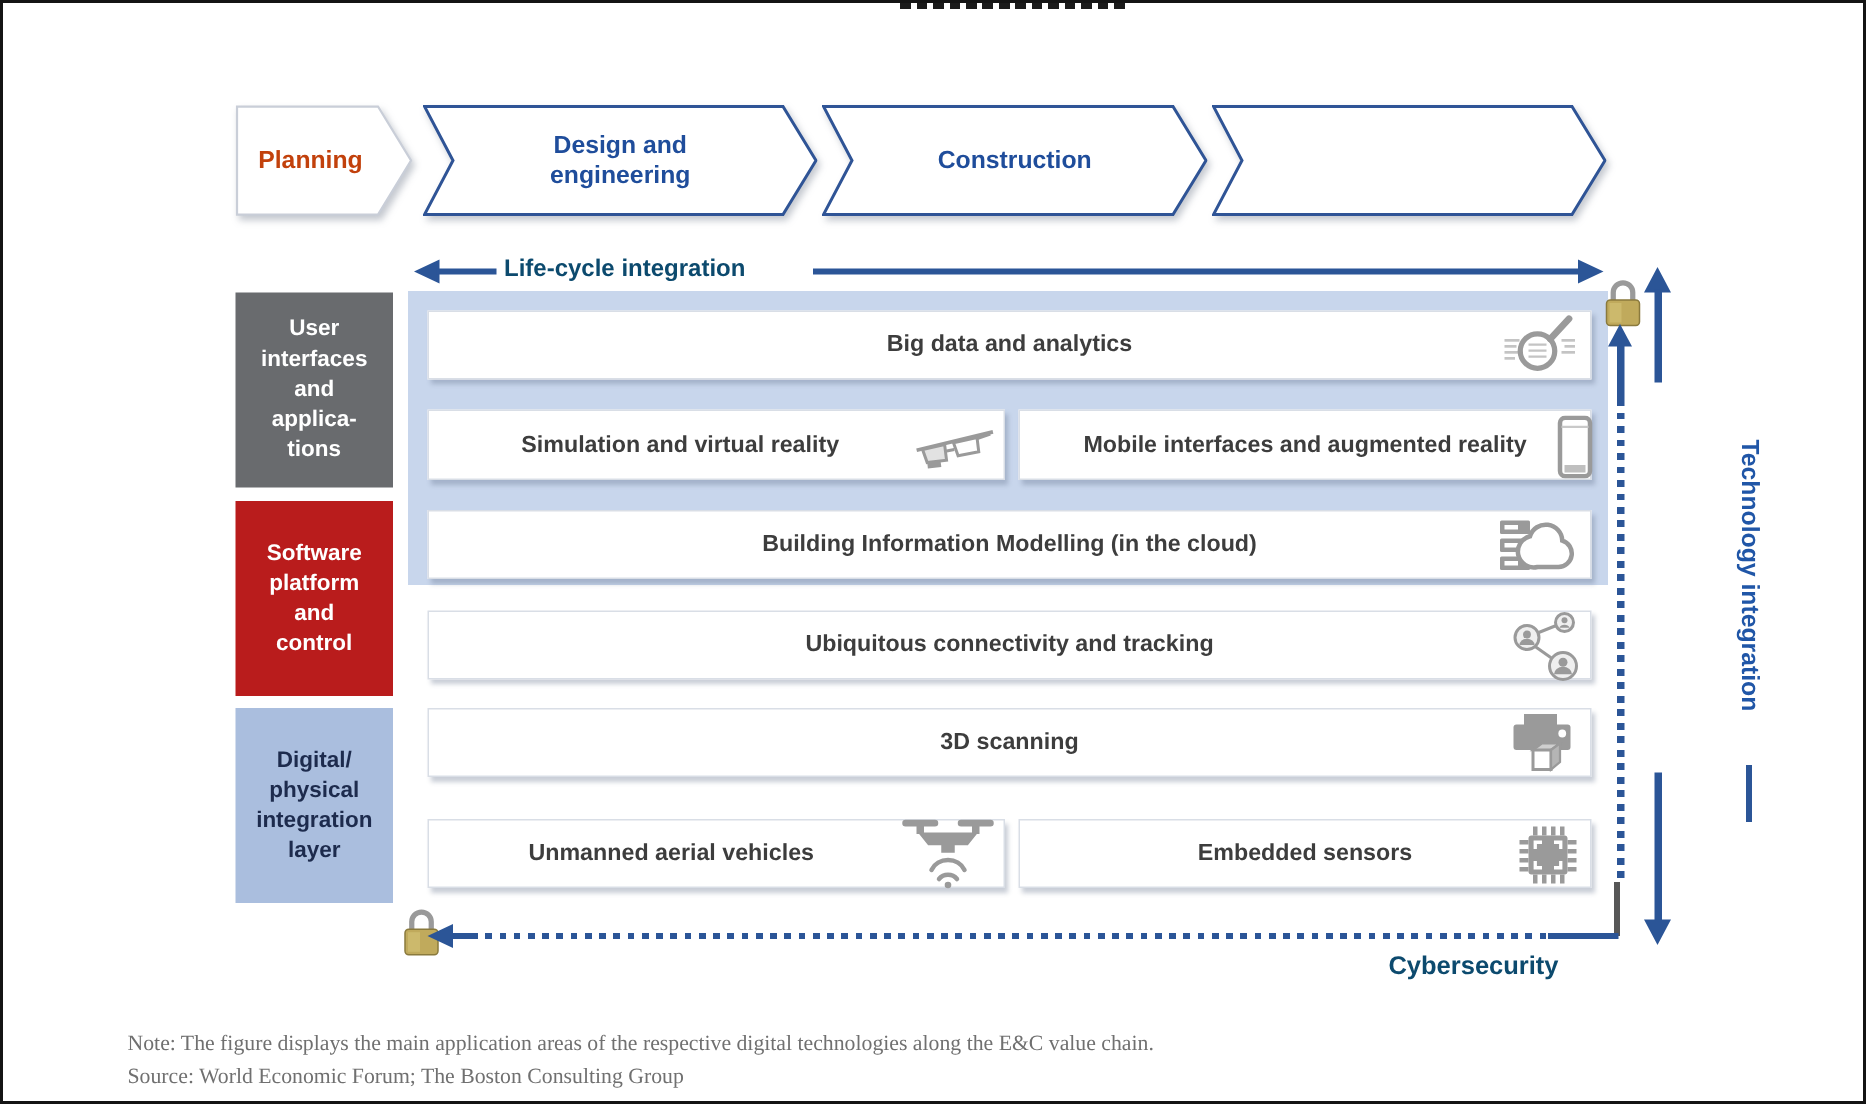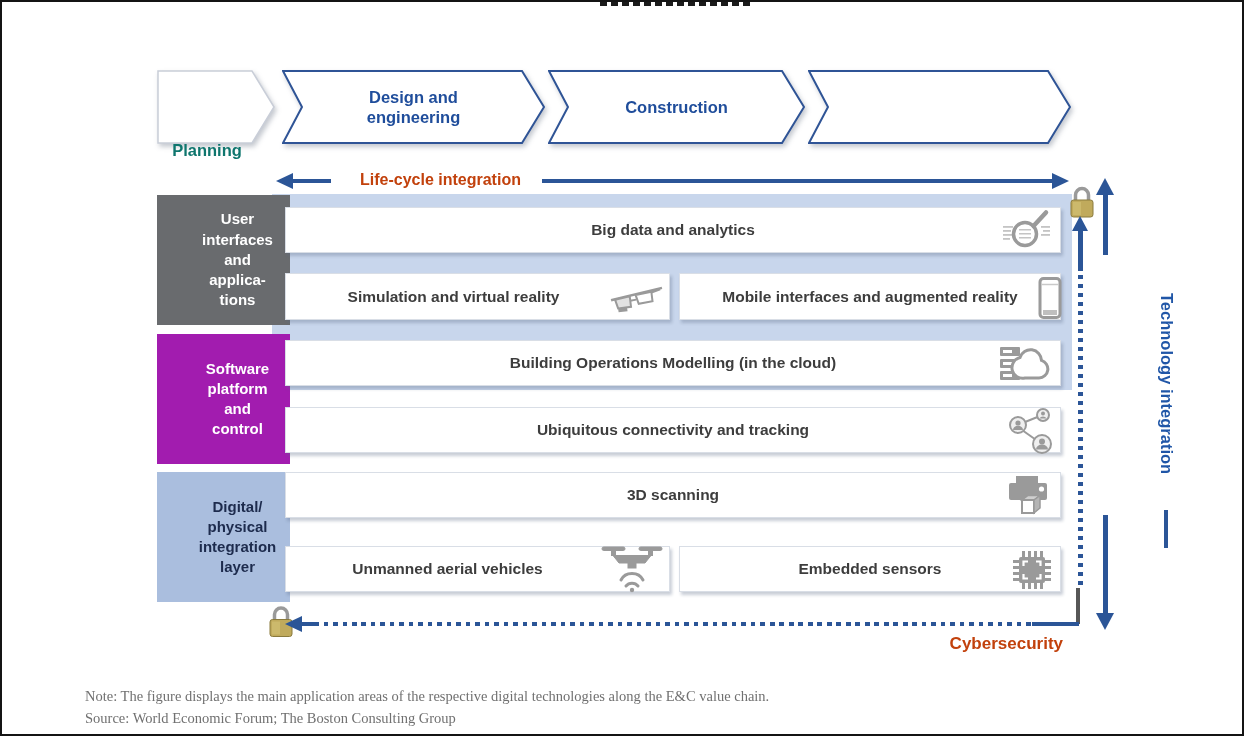--- a/index.html
+++ b/index.html
@@ -12,38 +12,38 @@
   
   .clip-strip{left:598px;top:0;width:150px;height:4px;
     background:repeating-linear-gradient(90deg,#1b1b1b 0 7px,transparent 7px 11px);}
   
   .fig-title{left:83px;top:7px;font-size:17px;font-weight:bold;color:#1d4fa1;letter-spacing:.2px;}
   .fig-title sup{font-size:11px;}
   
   .chev-svg{filter:drop-shadow(2px 3px 2.5px rgba(100,110,130,.38));}
   .chev-label{display:flex;align-items:center;justify-content:center;text-align:center;
     font-weight:bold;font-size:16.5px;line-height:1.22;color:#1f4d9b;white-space:pre-line;}
-  .chev-label.inactive{color:#0f766e;margin-top:43px;}
+  .chev-label.inactive{color:#c2410c;}
   
   .h-stem{height:4px;background:#2b5597;}
   .v-stem{width:4.5px;background:#2b5597;}
-  .flow-label{font-weight:bold;font-size:16px;color:#c2410c;margin-left:24px;}
+  .flow-label{font-weight:bold;font-size:16px;color:#0c4a6e;}
   .tri{width:0;height:0;}
   .tri.left {border-top:8px solid transparent;border-bottom:8px solid transparent;border-right:17px solid #2b5597;}
   .tri.right{border-top:8px solid transparent;border-bottom:8px solid transparent;border-left:17px solid #2b5597;}
   .tri.up   {border-left:9px solid transparent;border-right:9px solid transparent;border-bottom:17px solid #2b5597;}
   .tri.down {border-left:9px solid transparent;border-right:9px solid transparent;border-top:17px solid #2b5597;}
   .tri.up.sm{border-left:8px solid transparent;border-right:8px solid transparent;border-bottom:15px solid #2b5597;}
   .dotted-h{height:4px;background:repeating-linear-gradient(90deg,#2b5597 0 4.5px,transparent 4.5px 9.5px);}
   .dotted-v{width:4.5px;background:repeating-linear-gradient(180deg,#2b5597 0 4.5px,transparent 4.5px 9px);}
   .gray-elbow{width:3.5px;background:#575757;}
   
   .panel{left:270px;top:192px;width:800px;height:196px;background:#c8d6ec;}
   .layer{left:155px;width:105px;height:130px;display:flex;align-items:center;justify-content:center;
-    text-align:center;font-weight:bold;font-size:15px;line-height:1.35;white-space:pre-line;padding-left:28px;}
+    text-align:center;font-weight:bold;font-size:15px;line-height:1.35;white-space:pre-line;}
   
   .tbox{background:#fff;border:1px solid #d9dee6;box-shadow:2px 3px 3px rgba(90,105,135,.33);
     display:flex;align-items:center;justify-content:center;
     font-weight:bold;font-size:15.5px;color:#3d3d3d;box-sizing:border-box;}
   .tbox .ticon{position:absolute;}
   
   .v-label{writing-mode:vertical-rl;font-weight:bold;font-size:16.5px;color:#2056a7;
     display:flex;align-items:center;justify-content:center;}
   .footer-text{font-size:14.5px;color:#707070;font-family:Liberation Serif, serif;}
 </style>
@@ -83,21 +83,21 @@
     <div class="abs tri right" style="left:1050px;top:171px"></div>
   </div>
 
   <div class="abs panel"></div>
 
   <div class="abs layer" style="top:193px;background:#696b6e;color:#ffffff">User
 interfaces
 and
 applica-
 tions</div>
-  <div class="abs layer" style="top:332px;background:#a21caf;color:#ffffff">Software
+  <div class="abs layer" style="top:332px;background:#b91c1c;color:#ffffff">Software
 platform
 and
 control</div>
   <div class="abs tbox" style="left:283px;top:205px;width:776px;height:46px">
     <span>Big data and analytics</span>
     <svg class="ticon" style="right:8px;top:0px" width="50" height="46" viewBox="0 0 50 46">
       <g fill="#c4c4c4">
         <rect x="1" y="18" width="10" height="1.8"></rect>
           <rect x="1" y="22" width="8" height="1.8"></rect>
         <rect x="1" y="26" width="10" height="1.8"></rect>
@@ -136,21 +136,21 @@
         <polygon points="6,14 21,12.5 21,23 8,23" fill="#e2e2e2" stroke="#9a9a9a" stroke-width="2"></polygon>
         <polygon points="27,12 43,10.5 43,20 29,21" fill="#ffffff" stroke="#9a9a9a" stroke-width="2"></polygon>
         <line x1="21" y1="17" x2="27" y2="16.5" stroke="#9a9a9a" stroke-width="2"></line>
         <rect x="8" y="23" width="9" height="4" fill="#9a9a9a"></rect>
         <line x1="43" y1="11" x2="52" y2="9" stroke="#9a9a9a" stroke-width="2.5"></line>
       </g>
     </svg>
   </div>
 
   <div class="abs tbox" style="left:283px;top:338px;width:776px;height:46px">
-    <span>Building Operations Modelling (in the cloud)</span>
+    <span>Building Information Modelling (in the cloud)</span>
     <svg class="ticon" style="right:6px;top:-1px" width="56" height="48" viewBox="0 0 56 48">
       <g fill="#9a9a9a">
         <rect x="2" y="7" width="20" height="9" rx="1"></rect>
           <rect x="2" y="19" width="20" height="9" rx="1"></rect>
           <rect x="2" y="31" width="20" height="9" rx="1"></rect>
       </g>
       <g fill="#ffffff">
         <rect x="5" y="10" width="9" height="3"></rect>
           <rect x="5" y="22" width="9" height="3"></rect>
           <rect x="5" y="34" width="9" height="3"></rect>

